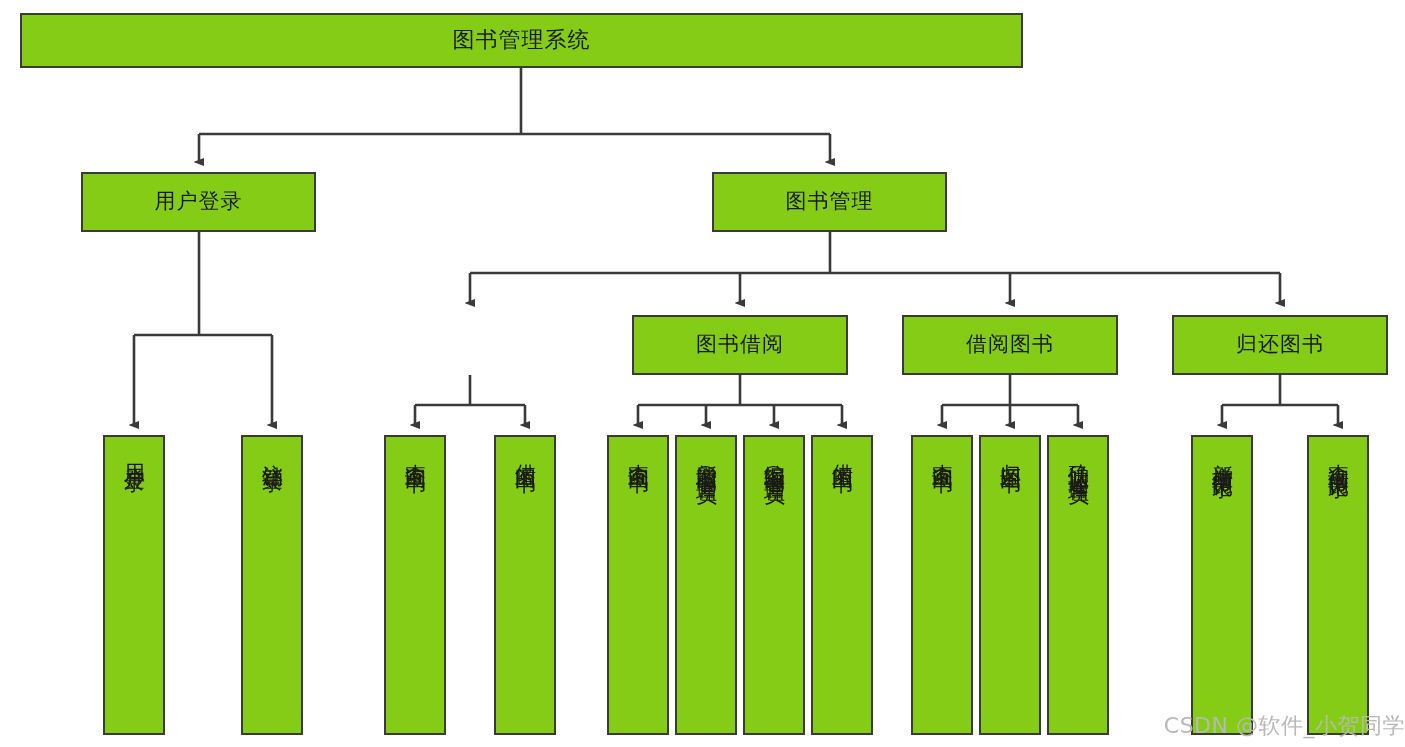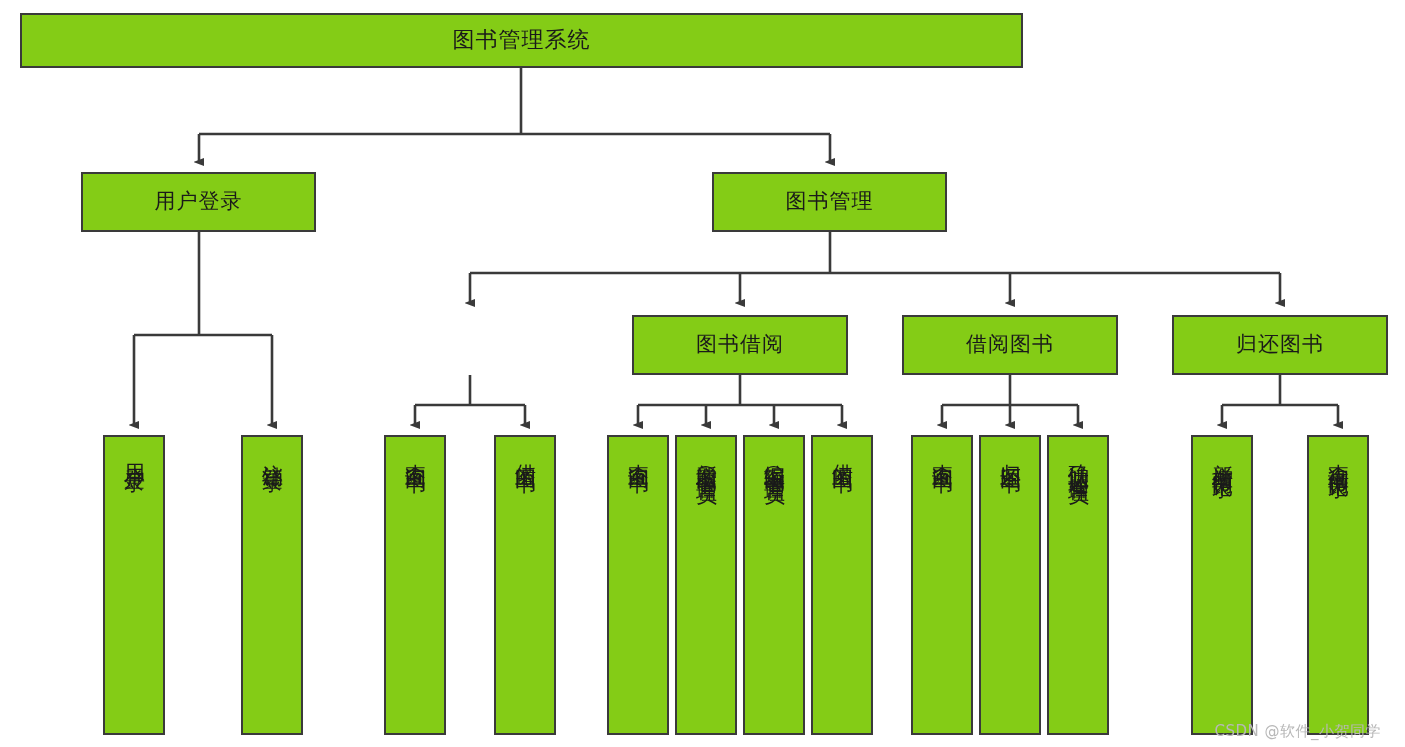--- a/index.html
+++ b/index.html
@@ -53,23 +53,23 @@
     writing-mode: vertical-rl;
     text-orientation: upright;
     font-size: 21px;
     line-height: 1.18;
     letter-spacing: 3px;
     white-space: nowrap;
     color: #1a1a1a;
   }
   .watermark {
     position: absolute;
-    right: 24px;
+    right: 0;
     bottom: 6px;
-    font-size: 15px;
+    font-size: 22px;
     color: #b8b8b8;
     letter-spacing: 0.5px;
     white-space: nowrap;
     margin-left: 8px;
   }
 </style>
 </head>
 <body>
 
 <div id="canvas">

